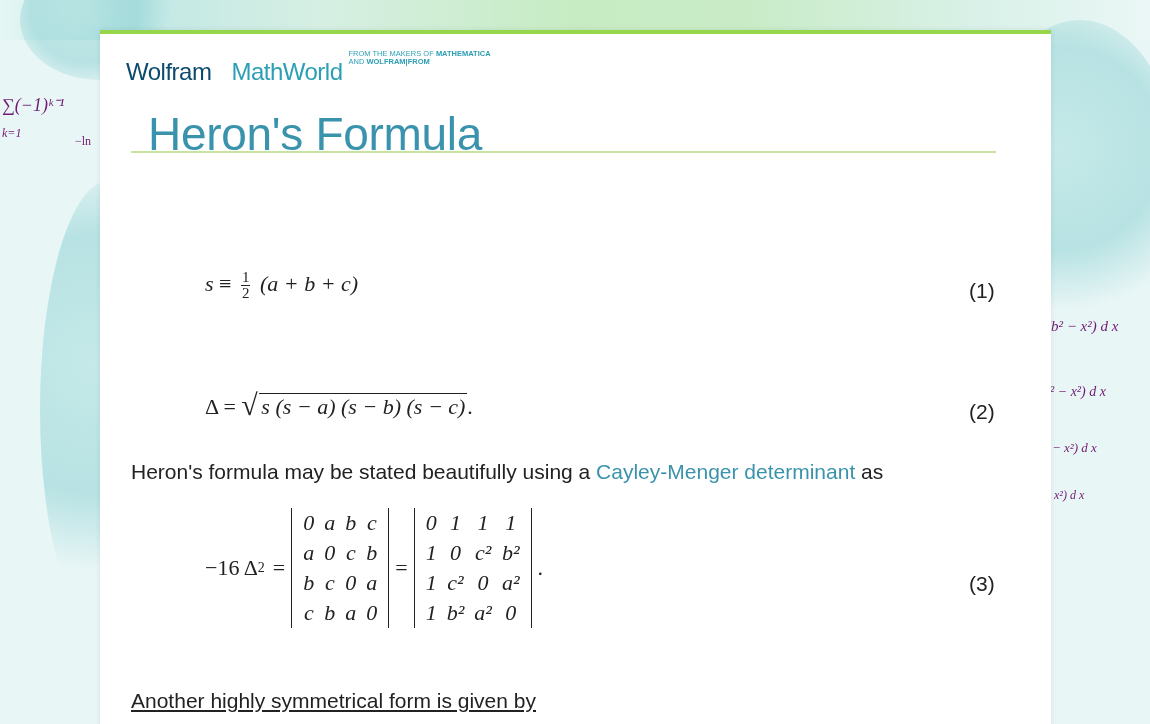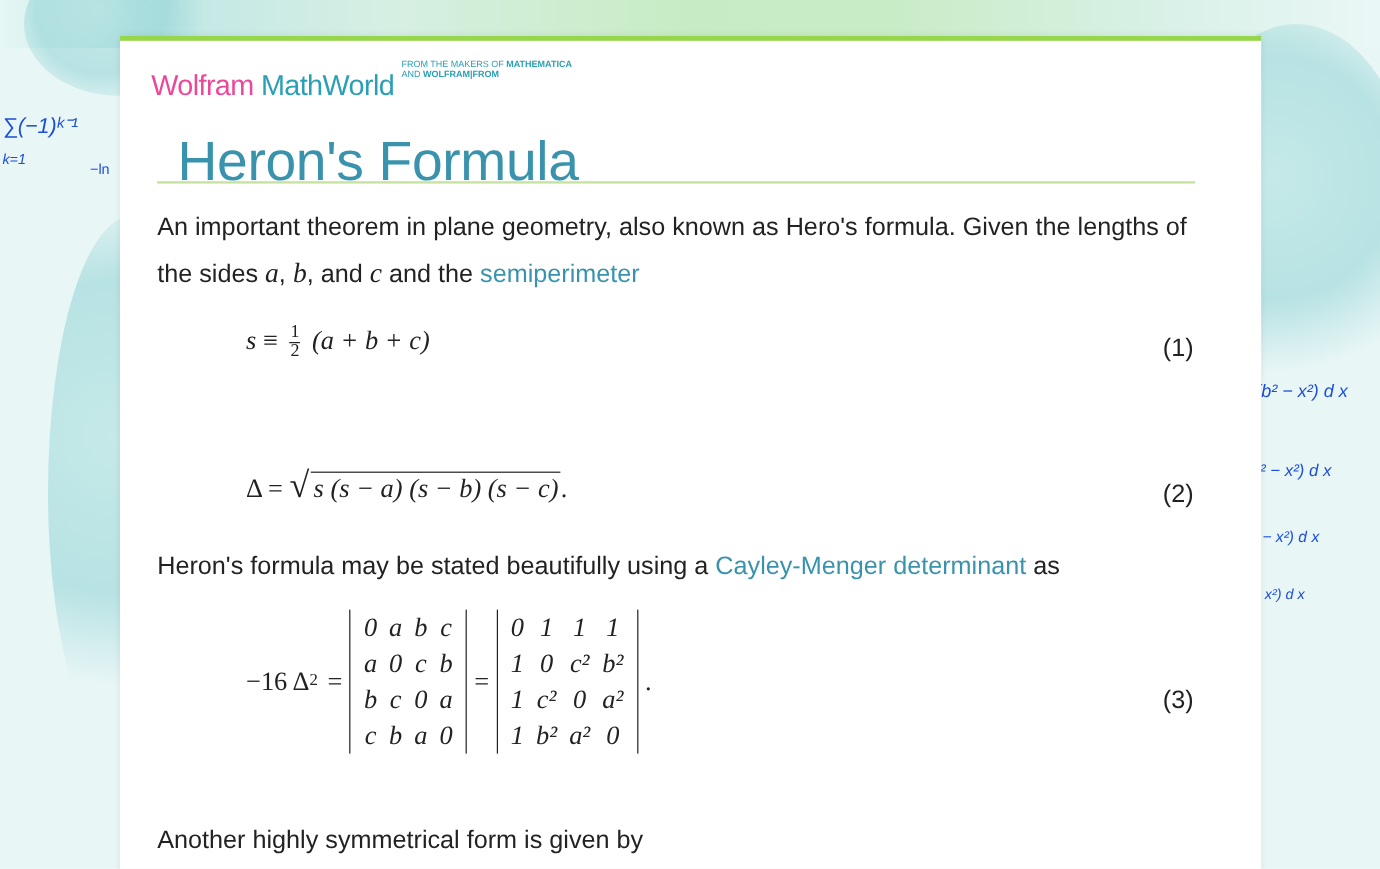--- a/index.html
+++ b/index.html
@@ -11,34 +11,34 @@
   .bg-top {
     position: absolute; left: 0; top: 0; width: 1150px; height: 40px;
     background: linear-gradient(90deg, #e6f6f4 0%, #bfe7e6 10%, #d6efe3 28%, #c7ecc3 50%, #c9ecc7 65%, #d9f1e8 85%, #eaf7f6 100%);
   }
   .bg-swirl {
     position: absolute; border-radius: 50%;
     background: radial-gradient(circle at 40% 40%, #a8dedd 0%, #8fd2d4 45%, rgba(160,215,215,0) 72%);
     opacity: 0.55;
   }
   .bg-formula {
-    position: absolute; color: #1d4ed8; font-family: Liberation Sans, sans-serif; font-style: italic;
+    position: absolute; color: #701a75; font-family: Liberation Serif, serif; font-style: italic;
     white-space: nowrap;
   }
   .card {
     position: absolute; left: 100px; top: 30px; width: 951px; height: 720px;
     background: #ffffff; border-top: 4px solid #95d64a;
     box-shadow: 0 0 6px rgba(0,0,0,0.08);
   }
   .brand {
     position: absolute; left: 26px; top: 22px; display: flex; align-items: flex-end;
     height: 30px;
   }
-  .brand-wolfram { font-size: 24px; color: #ec4899; letter-spacing: -0.5px; }
-  .brand-mathworld { font-size: 24px; color: #2b9fb4; margin-left: 6px; letter-spacing: -0.5px; }
+  .brand-wolfram { font-size: 24px; color: #0c4a6e; letter-spacing: -0.5px; }
+  .brand-mathworld { font-size: 24px; color: #2b9fb4; margin-left: 20px; letter-spacing: -0.5px; }
   .brand-tag {
     margin-left: 6px; font-size: 7.5px; line-height: 8px; color: #2b9fb4; margin-bottom: 20px;
   }
   .brand-tag b { font-weight: bold; }
   .page-title {
     position: absolute; left: 31px; top: 56px; font-size: 46px; color: #3a93ac;
     margin: 17px; font-weight: normal; letter-spacing: -0.3px;
   }
   .title-rule {
     position: absolute; left: 31px; top: 117px; width: 865px; height: 2px; background: #c6e3a0;
@@ -92,23 +92,20 @@
     <span class="brand-mathworld">MathWorld</span>
     <span class="brand-tag">
       <span>FROM THE MAKERS OF </span><b>MATHEMATICA</b><br>
       <span>AND </span><b>WOLFRAM|FROM</b>
     </span>
   </div>
 
   <h1 class="page-title">Heron's Formula</h1>
   <div class="title-rule"></div>
 
-  <div class="para" style="top:137px;">
-    <span>An important theorem in plane geometry, also known as Hero's formula. Given the lengths of the sides </span><span class="mvar">a</span><span>, </span><span class="mvar">b</span><span>, and </span><span class="mvar">c</span><span> and the </span><a href="#">semiperimeter</a>
-  </div>
 
   <div class="eq" style="top:236px;">
     <i>s</i>
     <span>≡</span>
     <span class="frac"><span class="num">1</span><span class="den">2</span></span>
     <i>(a + b + c)</i>
   </div>
   <div class="eq-num" style="top:245px;">(1)</div>
 
 
@@ -184,15 +181,15 @@
               <td><i>a²</i></td>
               <td><i>0</i></td>
             </tr>
       </tbody>
         </table>
     </span>
       <span>.</span>
   </div>
   <div class="eq-num" style="top:538px;">(3)</div>
 
-  <div class="para" style="top:648px;">Another highly symmetrical form is given by</div>
+  <div class="para" style="top:648px;text-decoration:underline;">Another highly symmetrical form is given by</div>
 
 </div>
 
 </body></html>

